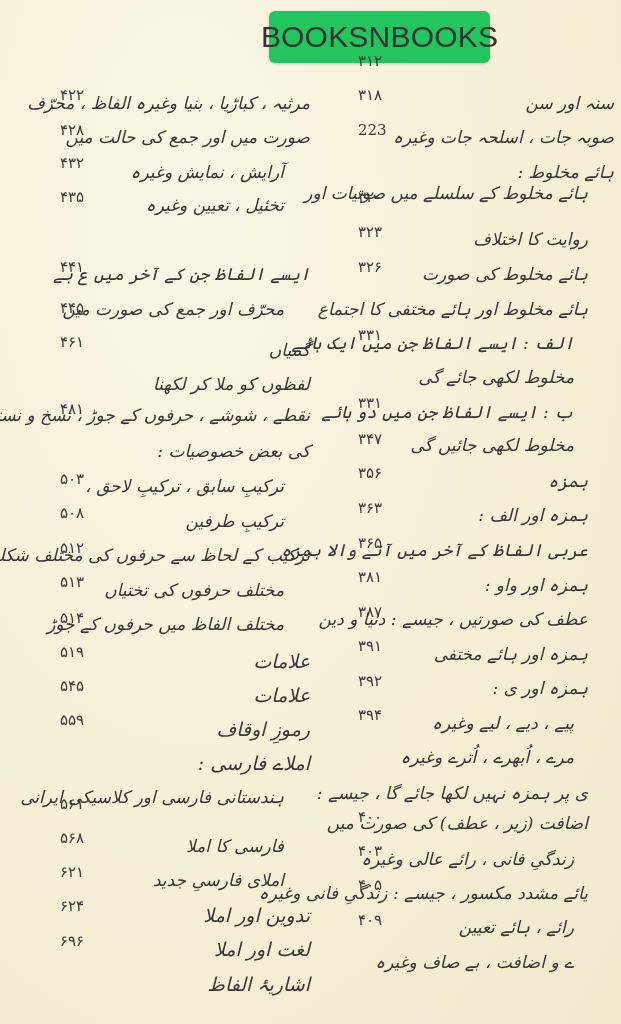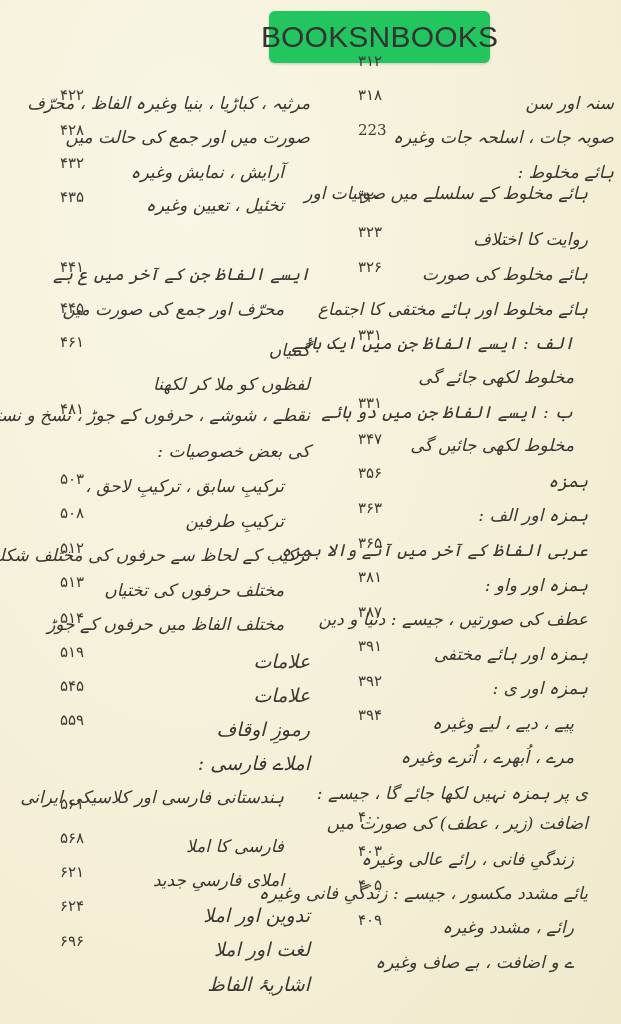--- a/index.html
+++ b/index.html
@@ -137,21 +137,21 @@
     </div>
     <div class="entry indent2" style="top: 808px;">
       <span class="title">زندگیِ فانی ، رائے عالی وغیرہ</span>
       <span class="page">۴۰۰</span>
     </div>
     <div class="entry indent" style="top: 842px;">
       <span class="title">یائے مشدد مکسور ، جیسے : زندگیِ فانی وغیرہ</span>
       <span class="page">۴۰۳</span>
     </div>
     <div class="entry indent2" style="top: 876px;">
-      <span class="title">رائے ، مشدد وغیرہ</span>
+      <span class="title">رائے ، ہائے تعیین</span>
       <span class="page">۴۰۵</span>
     </div>
     <div class="entry indent2" style="top: 911px;">
       <span class="title">ے و اضافت ، بے صاف وغیرہ</span>
       <span class="page">۴۰۹</span>
     </div>
   </div>
 <div class="col left" id="col-left">
     <div class="entry" style="top: 52px;">
       <span class="title">مرثیہ ، کباڑیا ، بنیا وغیرہ الفاظ ، محرّف</span>

